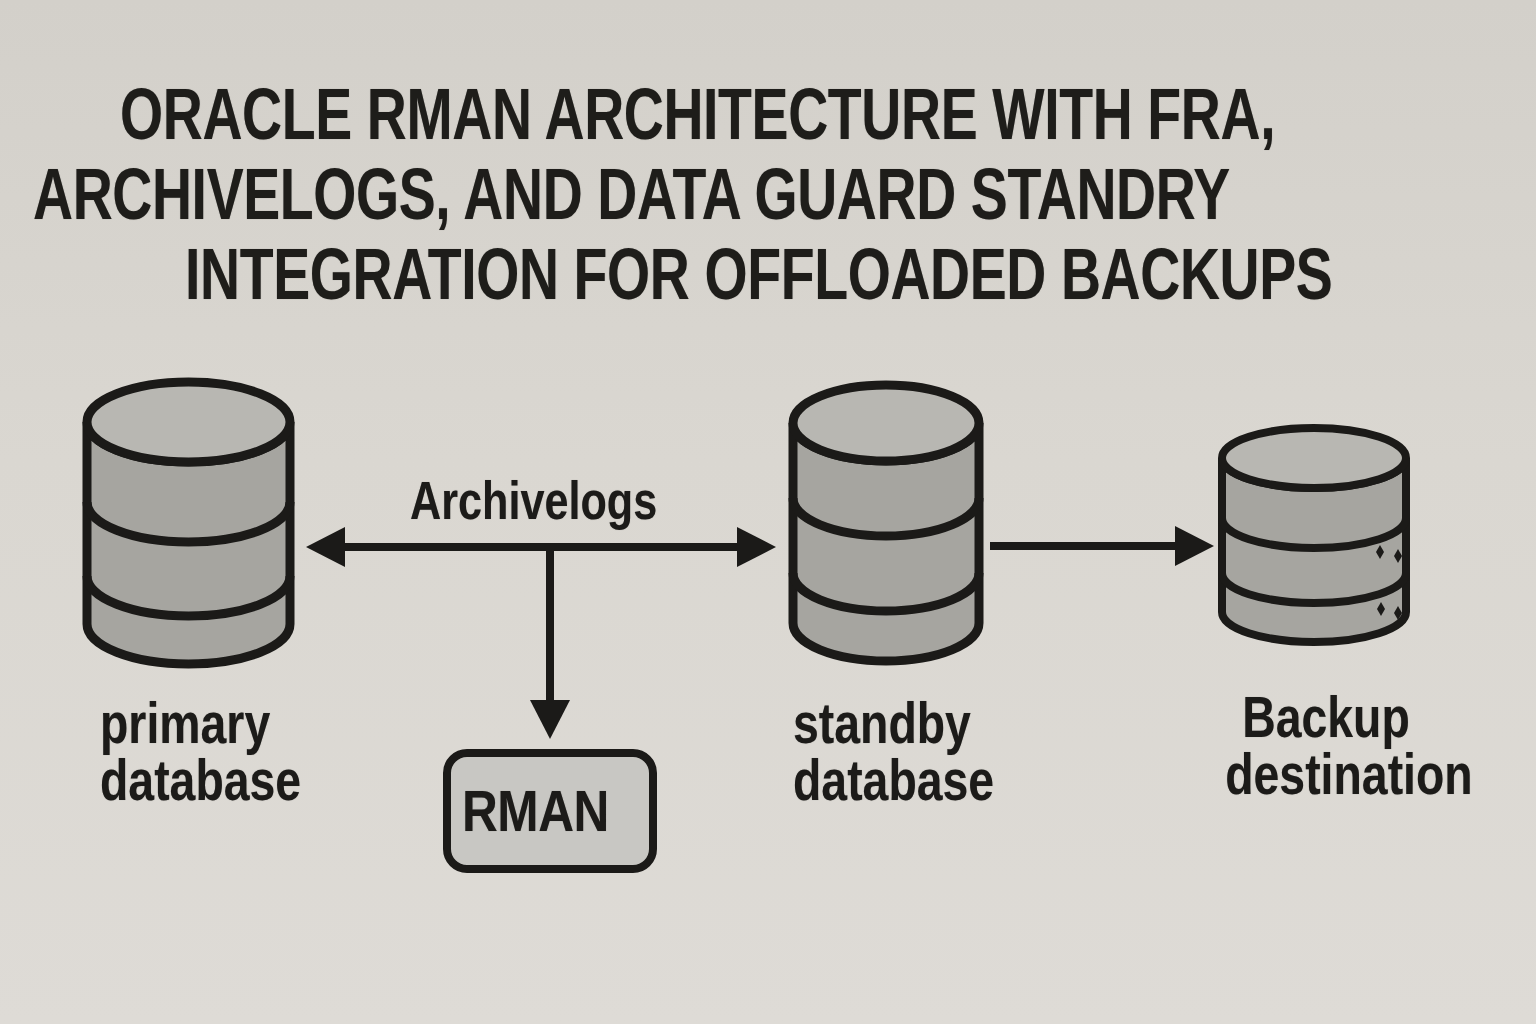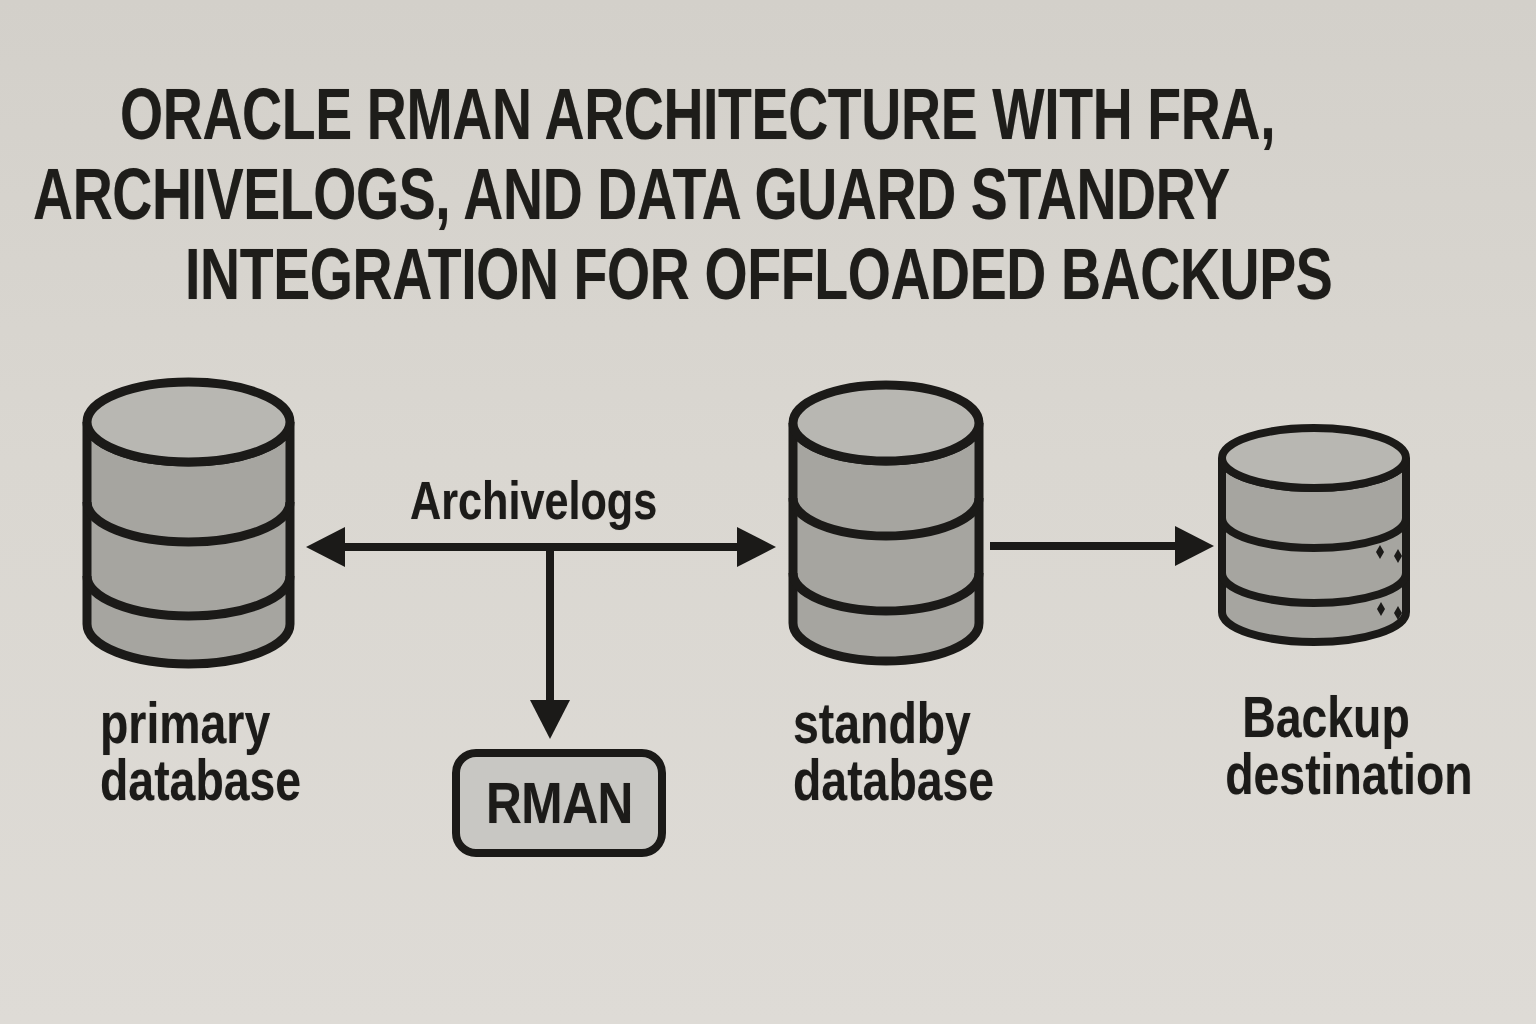--- a/index.html
+++ b/index.html
@@ -67,26 +67,26 @@
     text-align:center;
     transform:scaleX(0.80);
     transform-origin:center top;
   }
   .node-label span{display:block;}
 
   
   .rman-box{
     position:absolute;
     left:443px;top:749px;
-    width:214px;height:108px;
+    width:214px;height:124px;
     box-sizing:border-box;
     background:#c8c7c3;
     border:8px solid #1b1a18;
     border-radius:24px;
-    display:flex;align-items:center;justify-content:center;margin-left:9px;
+    display:flex;align-items:center;justify-content:flex-start;
   }
   .rman-text{
     font-size:57px;font-weight:700;
     transform:scaleX(0.87);
     transform-origin:center center;
     letter-spacing:-0.5px;
     text-shadow:0 0 1px rgba(30,29,26,0.35);
   }
 </style>
 </head>

